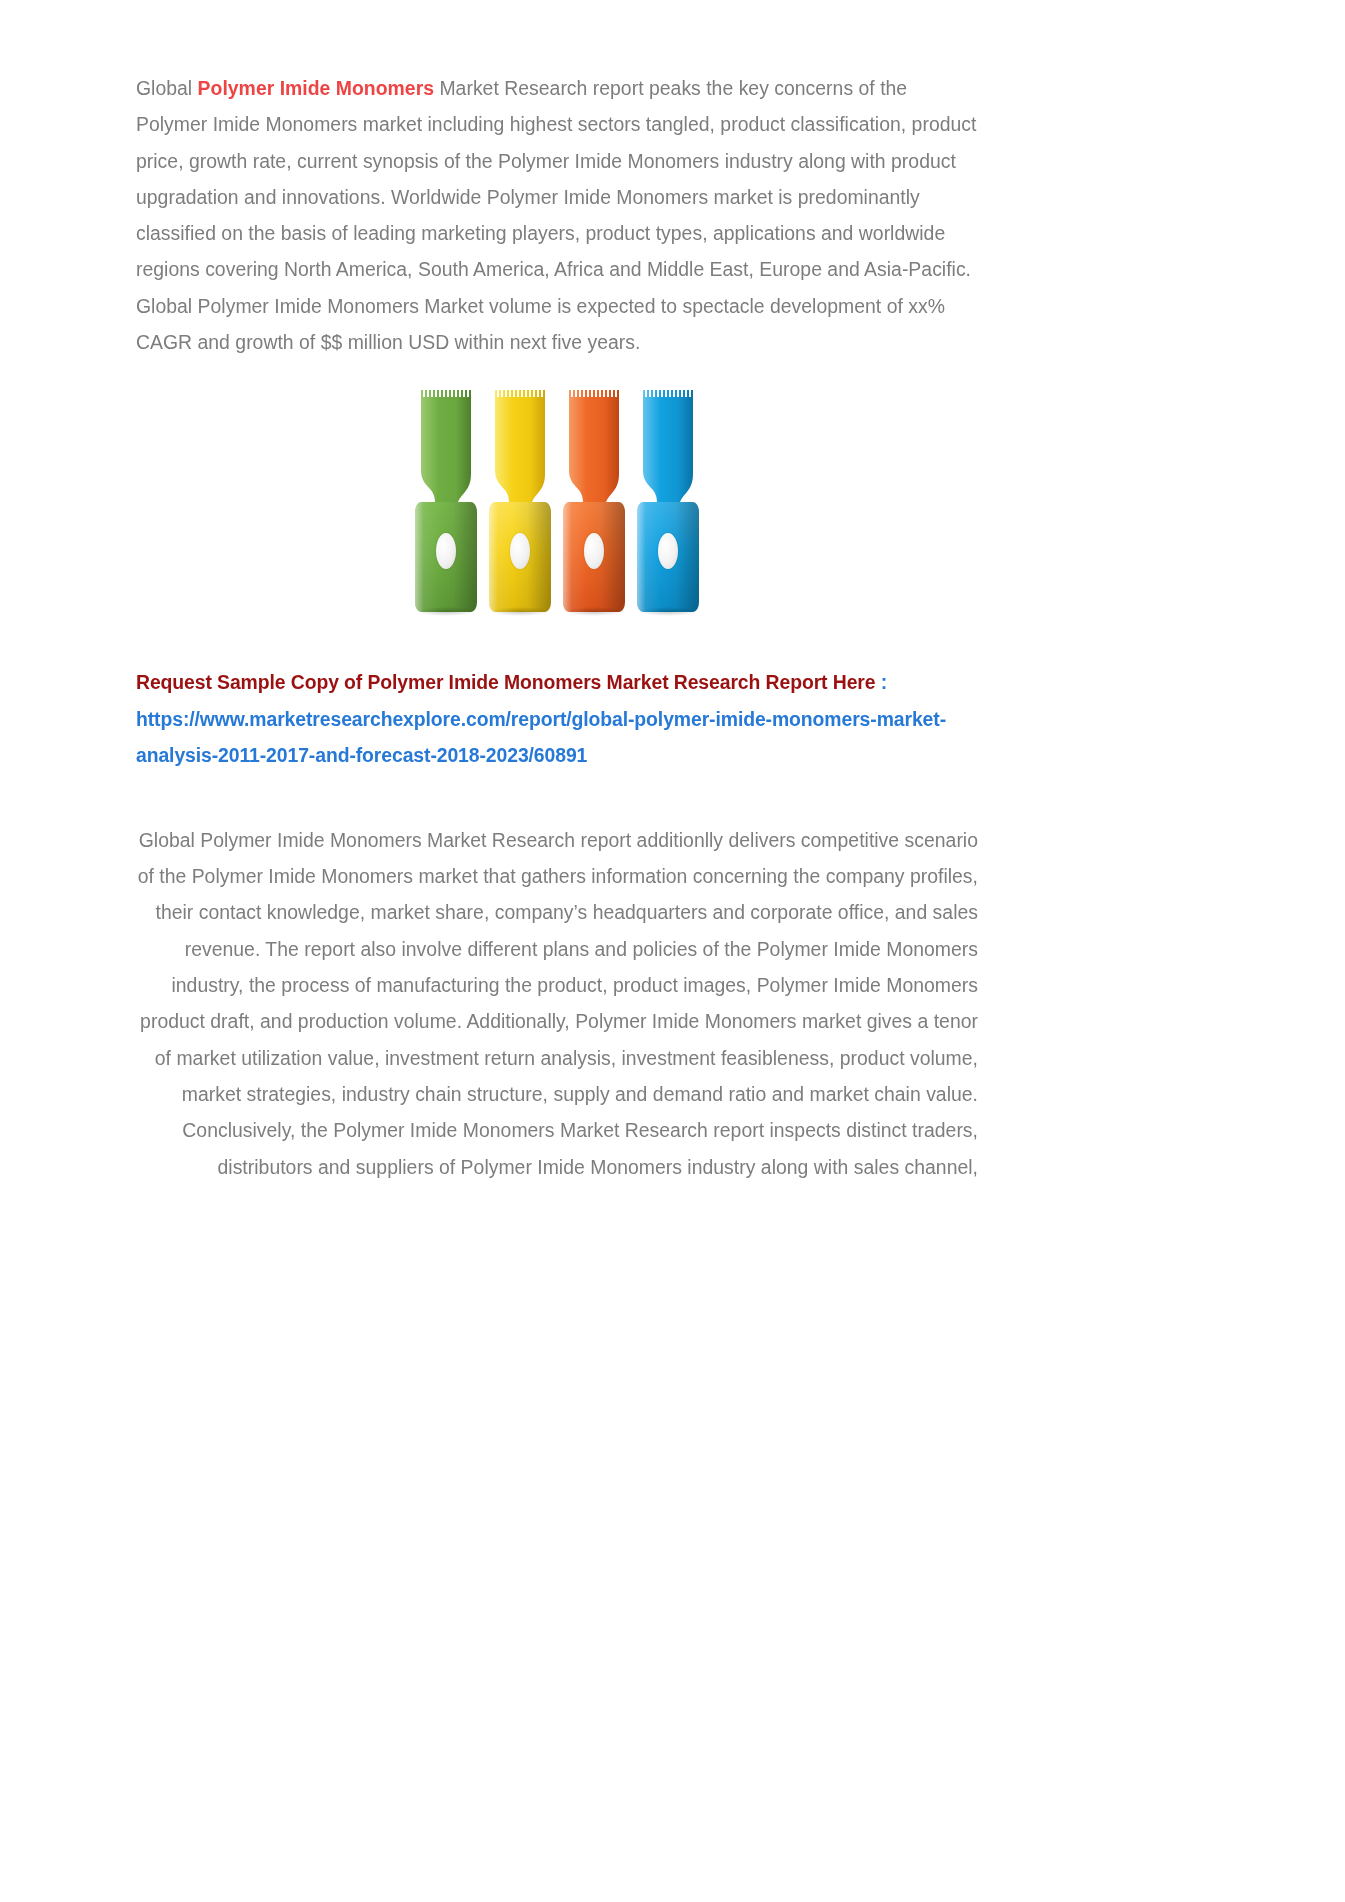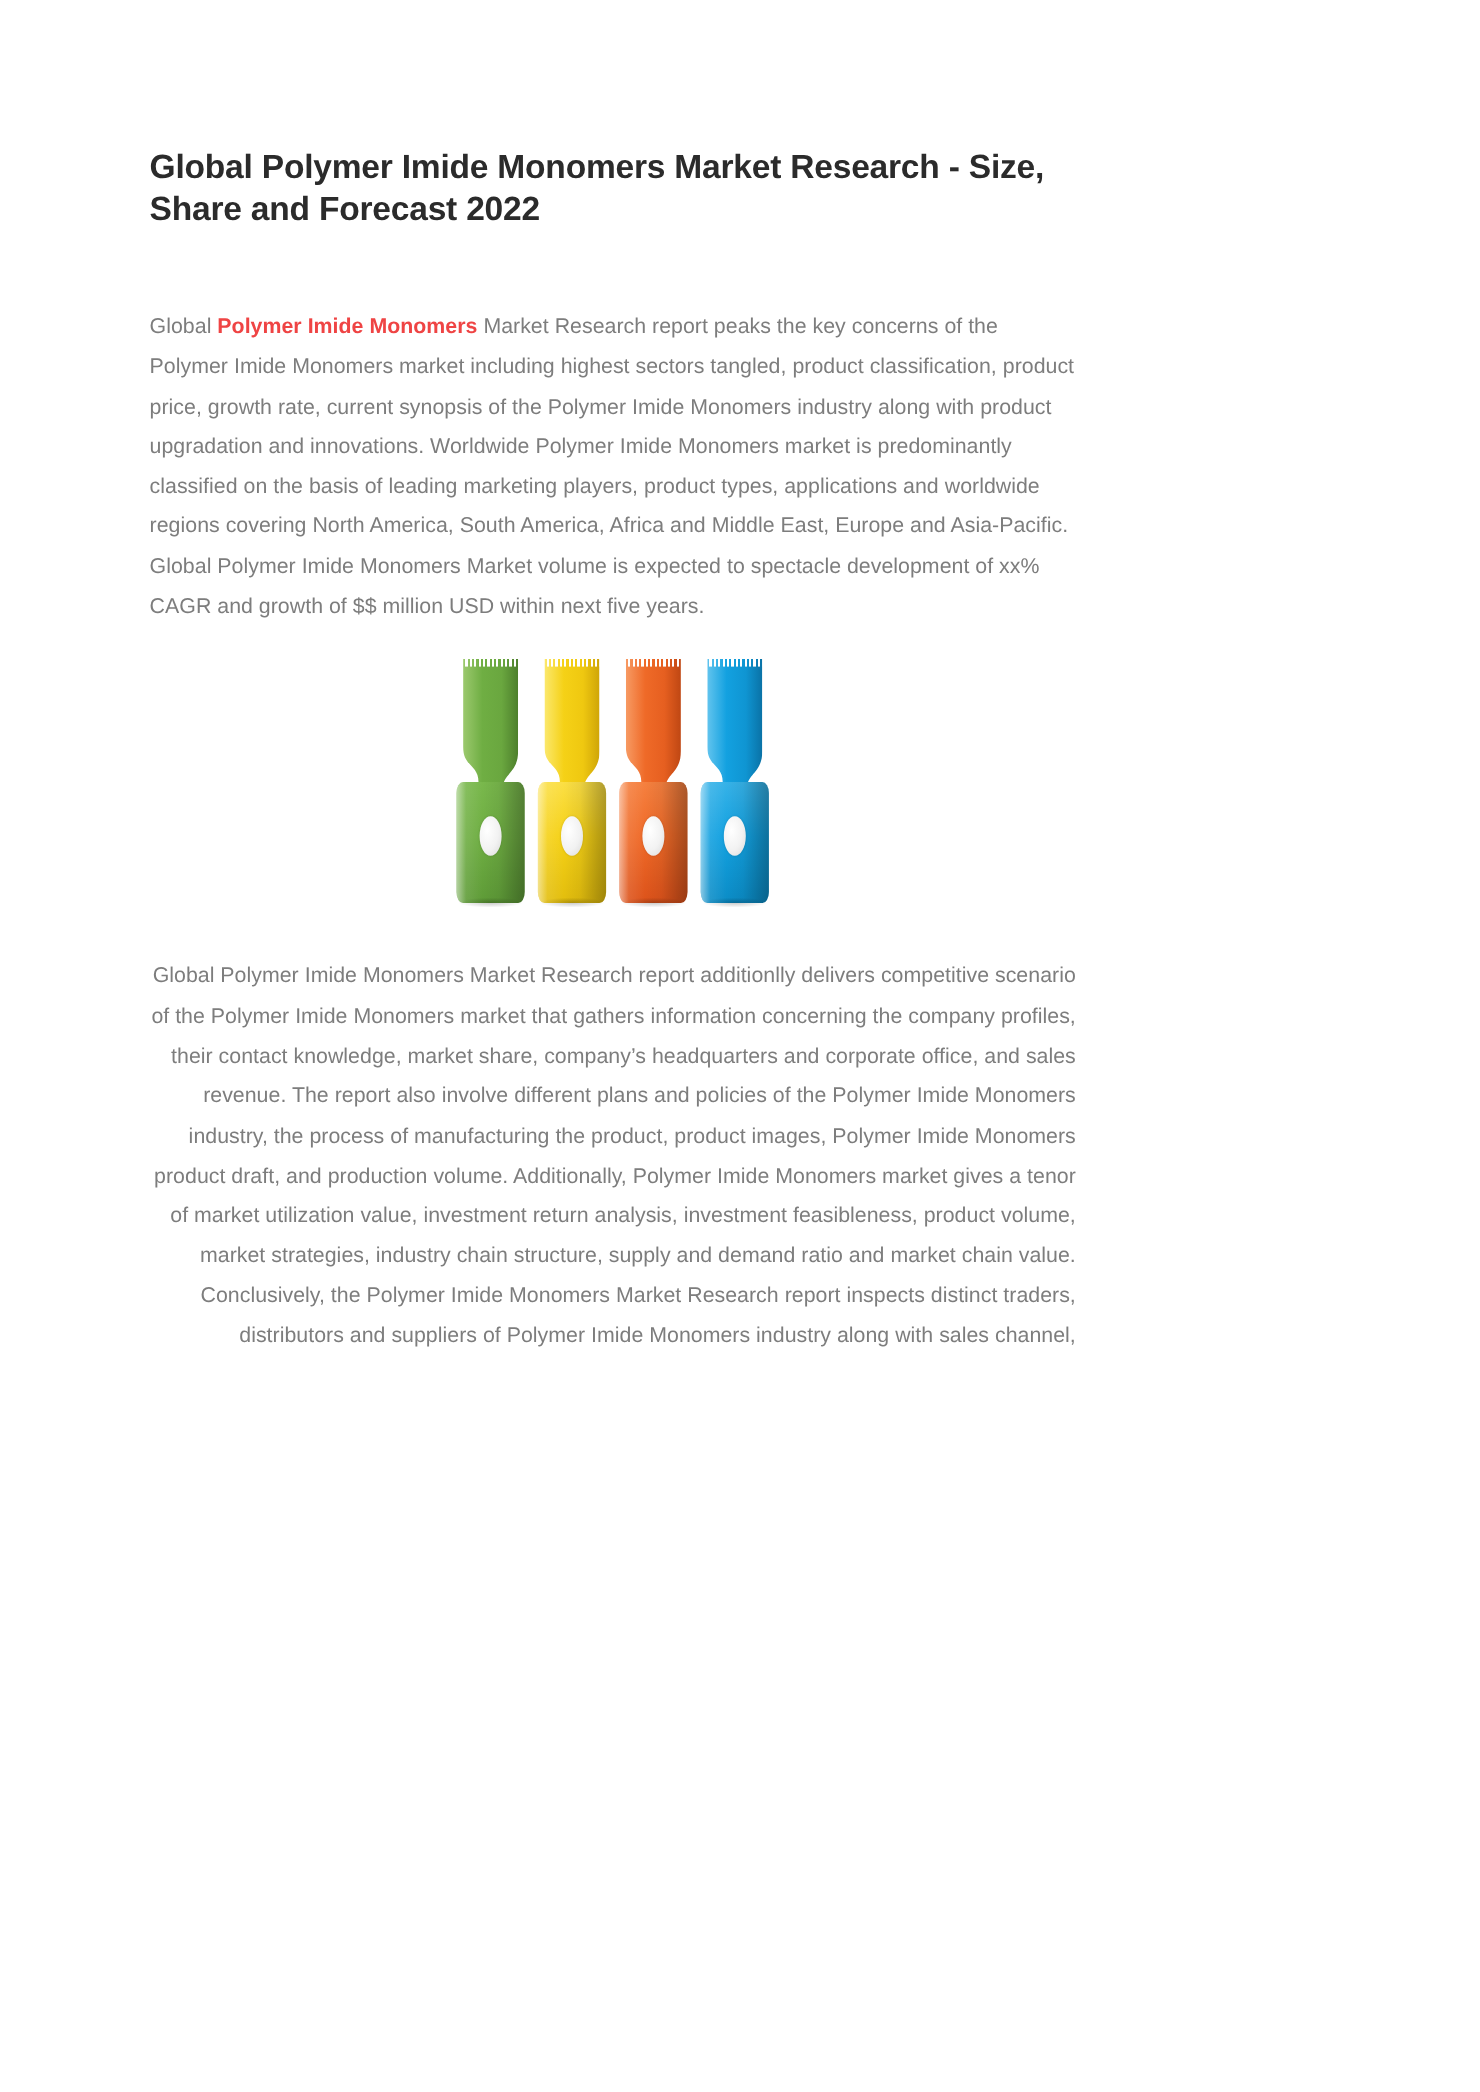--- a/index.html
+++ b/index.html
@@ -156,21 +156,20 @@
   }
   .cta-head { color: #9b1111; }
   .cta-link { color: #2679d6; }
 </style>
 </head>
 <body>
 
 <div class="page">
   <div class="content">
 
-    <h1 class="doc-title">Global Polymer Imide Monomers Market Research - Size, Share and Forecast 2022</h1>
 
     <p class="body-para para-intro"><span>Global </span><span class="kw-red">Polymer Imide Monomers</span><span> Market Research report peaks the key concerns of the Polymer Imide Monomers market including highest sectors tangled, product classification, product price, growth rate, current synopsis of the Polymer Imide Monomers industry along with product upgradation and innovations. Worldwide Polymer Imide Monomers market is predominantly classified on the basis of leading marketing players, product types, applications and worldwide regions covering North America, South America, Africa and Middle East, Europe and Asia-Pacific. Global Polymer Imide Monomers Market volume is expected to spectacle development of xx% CAGR and growth of $$ million USD within next five years.</span></p>
 
     <div class="figure">
       <div class="tape-group">
 
         <div class="tape">
           <div class="tape-shadow"></div>
           <svg class="strip" viewBox="0 0 50 128" preserveAspectRatio="none">
             <defs>
@@ -242,17 +241,18 @@
           </svg>
           <div class="roll" style="background:linear-gradient(180deg,#36b2e8 0%,#13a1e0 45%,#0b8cc6 100%);"></div>
           <div class="shade"></div>
           <div class="core"></div>
           <div class="notch"></div>
         </div>
 
       </div>
     </div>
 
+    <p class="cta-block"><span class="cta-head">Request Sample Copy of Polymer Imide Monomers Market Research Report Here</span><span class="cta-link"> : </span><a class="cta-link" href="#" style="text-decoration:none;">https://www.marketresearchexplore.com/report/global-polymer-imide-monomers-market-analysis-2011-2017-and-forecast-2018-2023/60891</a></p>
 
     <p class="body-para para-tail">Global Polymer Imide Monomers Market Research report additionlly delivers competitive scenario of the Polymer Imide Monomers market that gathers information concerning the company profiles, their contact knowledge, market share, company’s headquarters and corporate office, and sales revenue. The report also involve different plans and policies of the Polymer Imide Monomers industry, the process of manufacturing the product, product images, Polymer Imide Monomers product draft, and production volume. Additionally, Polymer Imide Monomers market gives a tenor of market utilization value, investment return analysis, investment feasibleness, product volume, market strategies, industry chain structure, supply and demand ratio and market chain value. Conclusively, the Polymer Imide Monomers Market Research report inspects distinct traders, distributors and suppliers of Polymer Imide Monomers industry along with sales channel,</p>
 
   </div>
 </div>
 
 </body></html>

